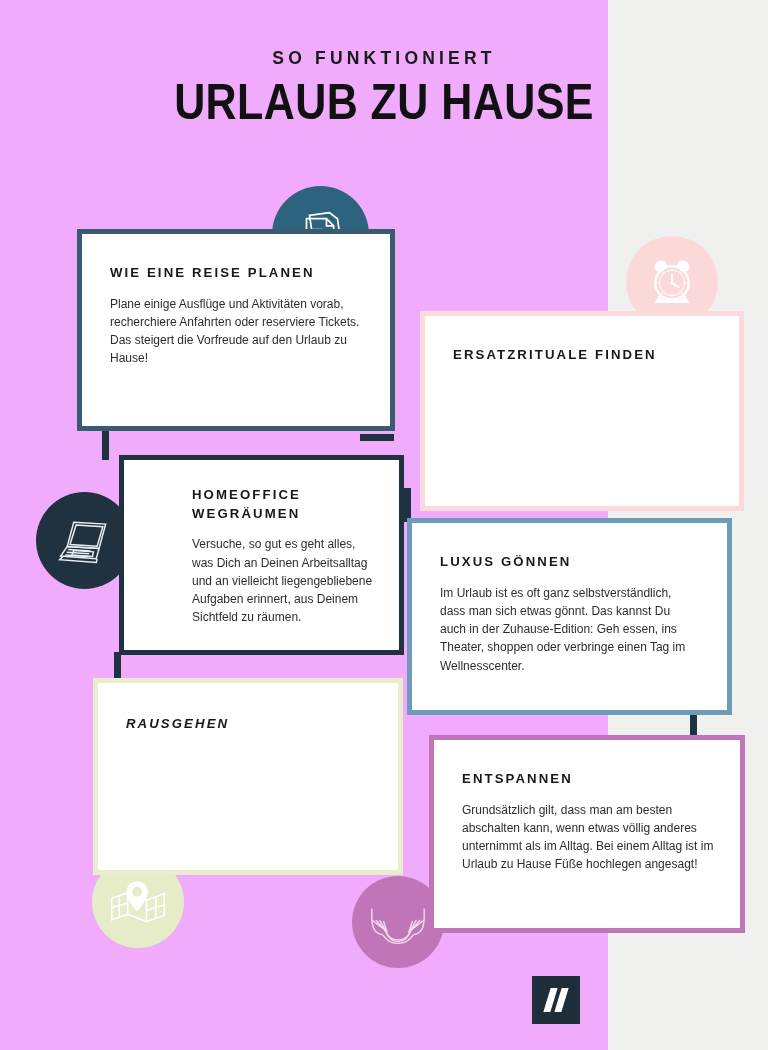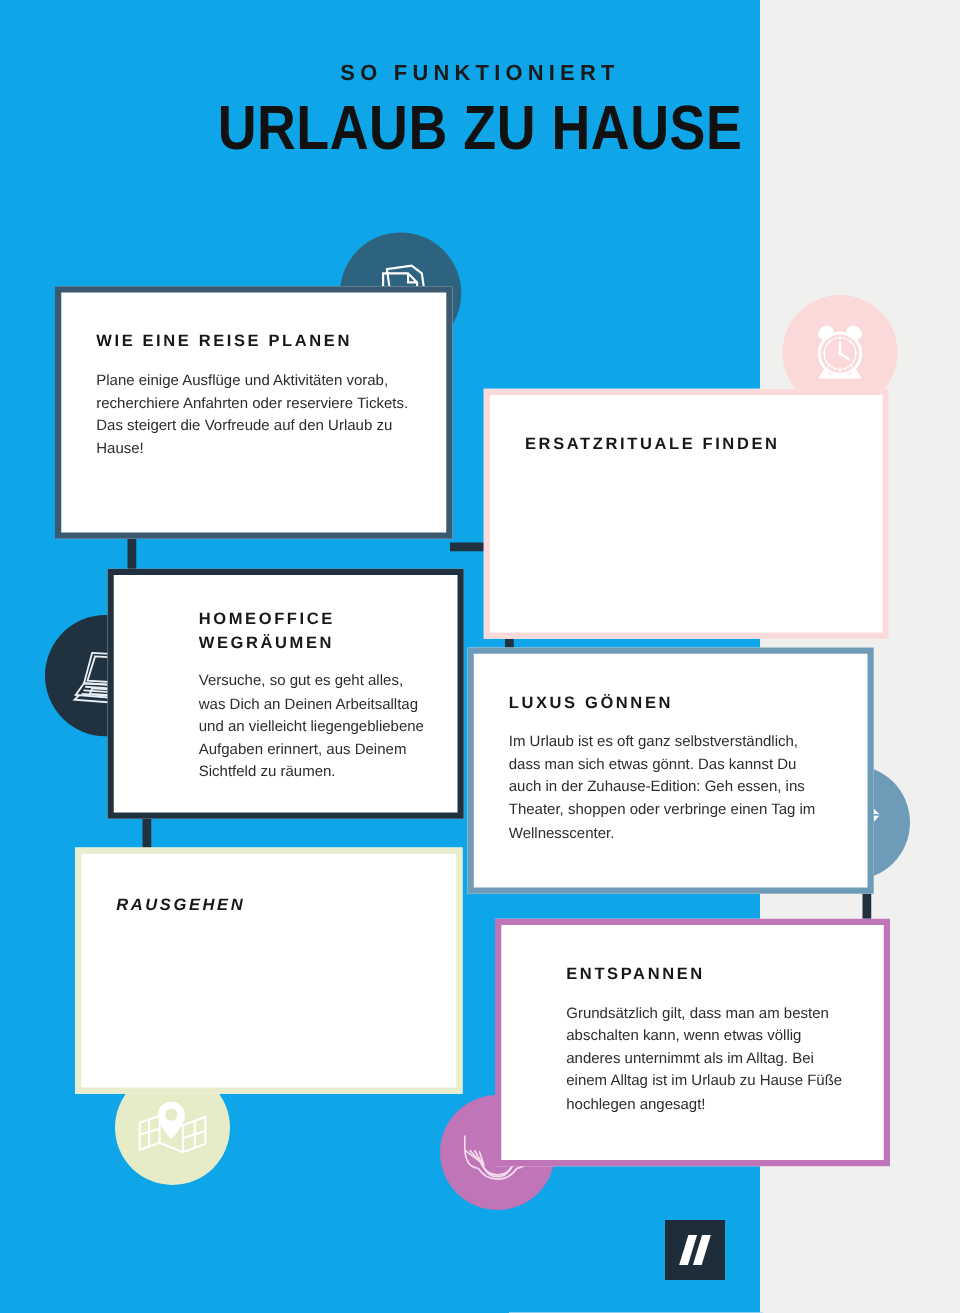--- a/index.html
+++ b/index.html
@@ -2,21 +2,21 @@
 <html><head>
 <meta charset="utf-8">
 <style>
   * { box-sizing: border-box; margin: 0; padding: 0; }
   html, body {
     width: 768px; height: 1050px;
     background: #f0f0ef;
     font-family: "Liberation Sans", sans-serif;
     overflow: hidden;
   }
-  #stage { position: relative; width: 608px; height: 1050px; background: #0ea5e9; }
+  #stage { position: relative; width: 608px; height: 1050px; background: #f0abfc; }
 
   
   .kicker {
     position: absolute; left: 0; top: 48px; width: 768px;
     text-align: center;
     font-size: 17.5px; font-weight: bold; letter-spacing: 4.2px;
     color: #1a1a1a;
   }
   .headline {
     position: absolute; left: 0; top: 74px; width: 768px;
@@ -29,20 +29,21 @@
 
   
   .conn { position: absolute; background: #20323f; z-index: 2; }
 
   
   .card {
     position: absolute;
     background: #ffffff;
     border-style: solid;
     z-index: 4;
+    margin-left: 33px;
   }
   .card-inner { padding: 30px 26px 18px 28px; }
   .card-title {
     font-size: 13.2px; font-weight: bold; letter-spacing: 2.1px;
     color: #16181a; line-height: 1.42; margin-bottom: 12px;
     text-transform: uppercase;
   }
   .card-body {
     font-size: 12px; line-height: 1.52; color: #2a2d30;
   }
@@ -199,21 +200,21 @@
       <div class="card-body" style="max-width:253px;">Im Urlaub ist es oft ganz selbstverständlich, dass man sich etwas gönnt. Das kannst Du auch in der Zuhause-Edition: Geh essen, ins Theater, shoppen oder verbringe einen Tag im Wellnesscenter.</div>
     </div>
   </div>
 
   <div class="card" style="left:60px; top:678px; width:310px; height:197px; border-width:5px; border-color:#e9eccd;">
     <div class="card-inner" style="padding-top:32px;font-style:italic;">
       <div class="card-title">RAUSGEHEN</div>
     </div>
   </div>
 
-  <div class="card" style="left:396px; top:735px; width:316px; height:198px; border-width:5px; border-color:#bf75b8;padding-left:24px;">
+  <div class="card" style="left:396px; top:735px; width:316px; height:198px; border-width:5px; border-color:#bf75b8;">
     <div class="card-inner" style="padding-top:30px;">
       <div class="card-title">ENTSPANNEN</div>
       <div class="card-body">Grundsätzlich gilt, dass man am besten abschalten kann, wenn etwas völlig anderes unternimmt als im Alltag. Bei einem Alltag ist im Urlaub zu Hause Füße hochlegen angesagt!</div>
     </div>
   </div>
 
   <div class="badge front" style="left:626px; top:236px; width:92px; height:92px; background:transparent; pointer-events:none;"></div>
 
   <div class="logo">
     <span class="slash"></span>

